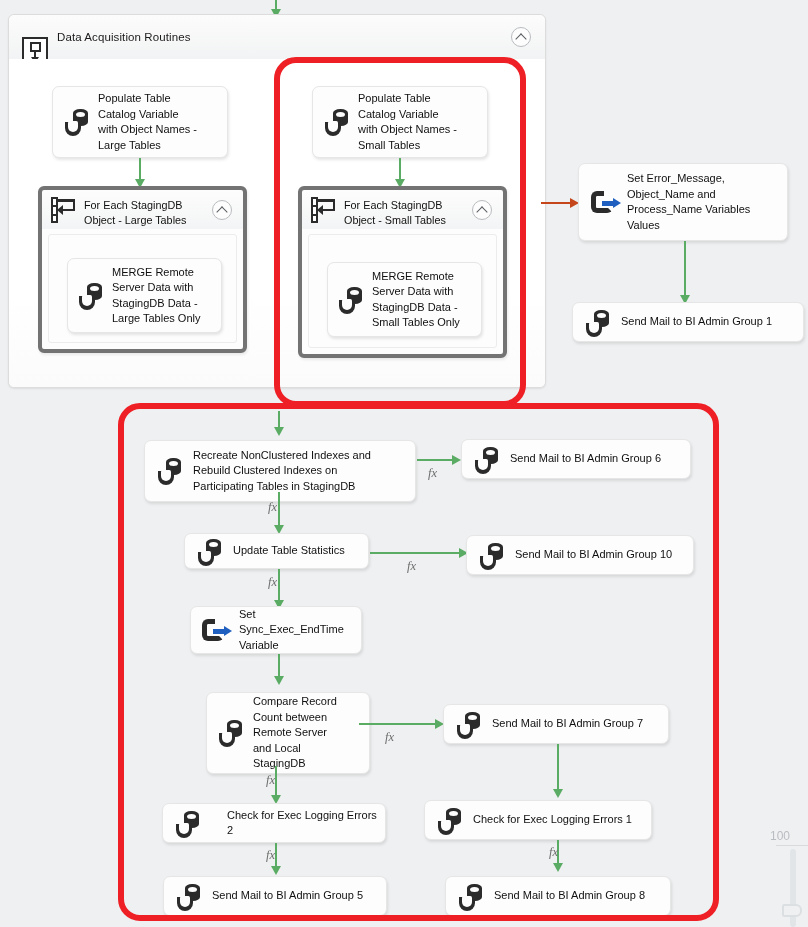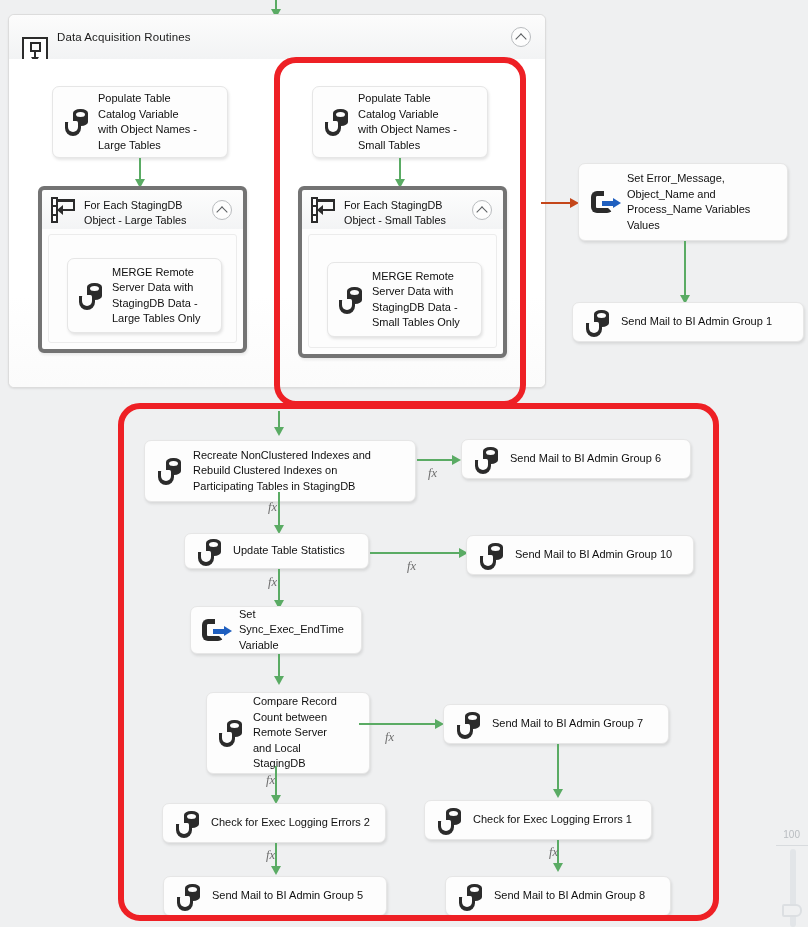--- a/index.html
+++ b/index.html
@@ -177,21 +177,21 @@
 
   
   .redbox{
     position:absolute;border:6px solid #ee2025;border-radius:22px;
     box-sizing:border-box;background:transparent;pointer-events:none;
   }
 
   
   .zoomwrap{position:absolute;right:0;bottom:0;width:34px;height:108px;}
   .zoom-val{
-    position:absolute;right:8px;top:10px;font-size:10px;color:#b9bdc1;
+    position:absolute;right:18px;top:10px;font-size:12px;color:#b9bdc1;
   }
   .zoom-track-top{position:absolute;right:0;top:26px;width:32px;height:1px;background:#d8dbde;}
   .zoom-rail{position:absolute;right:12px;top:30px;width:6px;height:78px;background:#e2e5e8;border-radius:3px;}
   .zoom-thumb{
     position:absolute;right:6px;bottom:10px;width:20px;height:13px;
     border:2px solid #dcdfe2;border-radius:2px 6px 6px 2px;background:#eff0f1;box-sizing:border-box;
   }
 </style>
 </head>
 <body>
@@ -476,21 +476,21 @@
   <span class="fx" style="left:266px;top:773px;">fx</span>
 
   <div class="task" style="left:162px;top:803px;width:224px;height:40px;">
     <span class="ic-sql" style="left:11px;top:7px;">
       <i class="cyl back"></i>
         <i class="cyl backhole"></i>
         <i class="cyl front"></i>
         <i class="cyl notch"></i>
         <i class="cyl fronthole"></i>
     </span>
-    <span class="lbl" style="margin-left:48px;">Check for Exec Logging Errors 2</span>
+    <span class="lbl" style="margin-left:64px;">Check for Exec Logging Errors 2</span>
   </div>
 
   <div class="task" style="left:424px;top:800px;width:228px;height:40px;">
     <span class="ic-sql" style="left:11px;top:7px;">
       <i class="cyl back"></i>
         <i class="cyl backhole"></i>
         <i class="cyl front"></i>
         <i class="cyl notch"></i>
         <i class="cyl fronthole"></i>
     </span>

